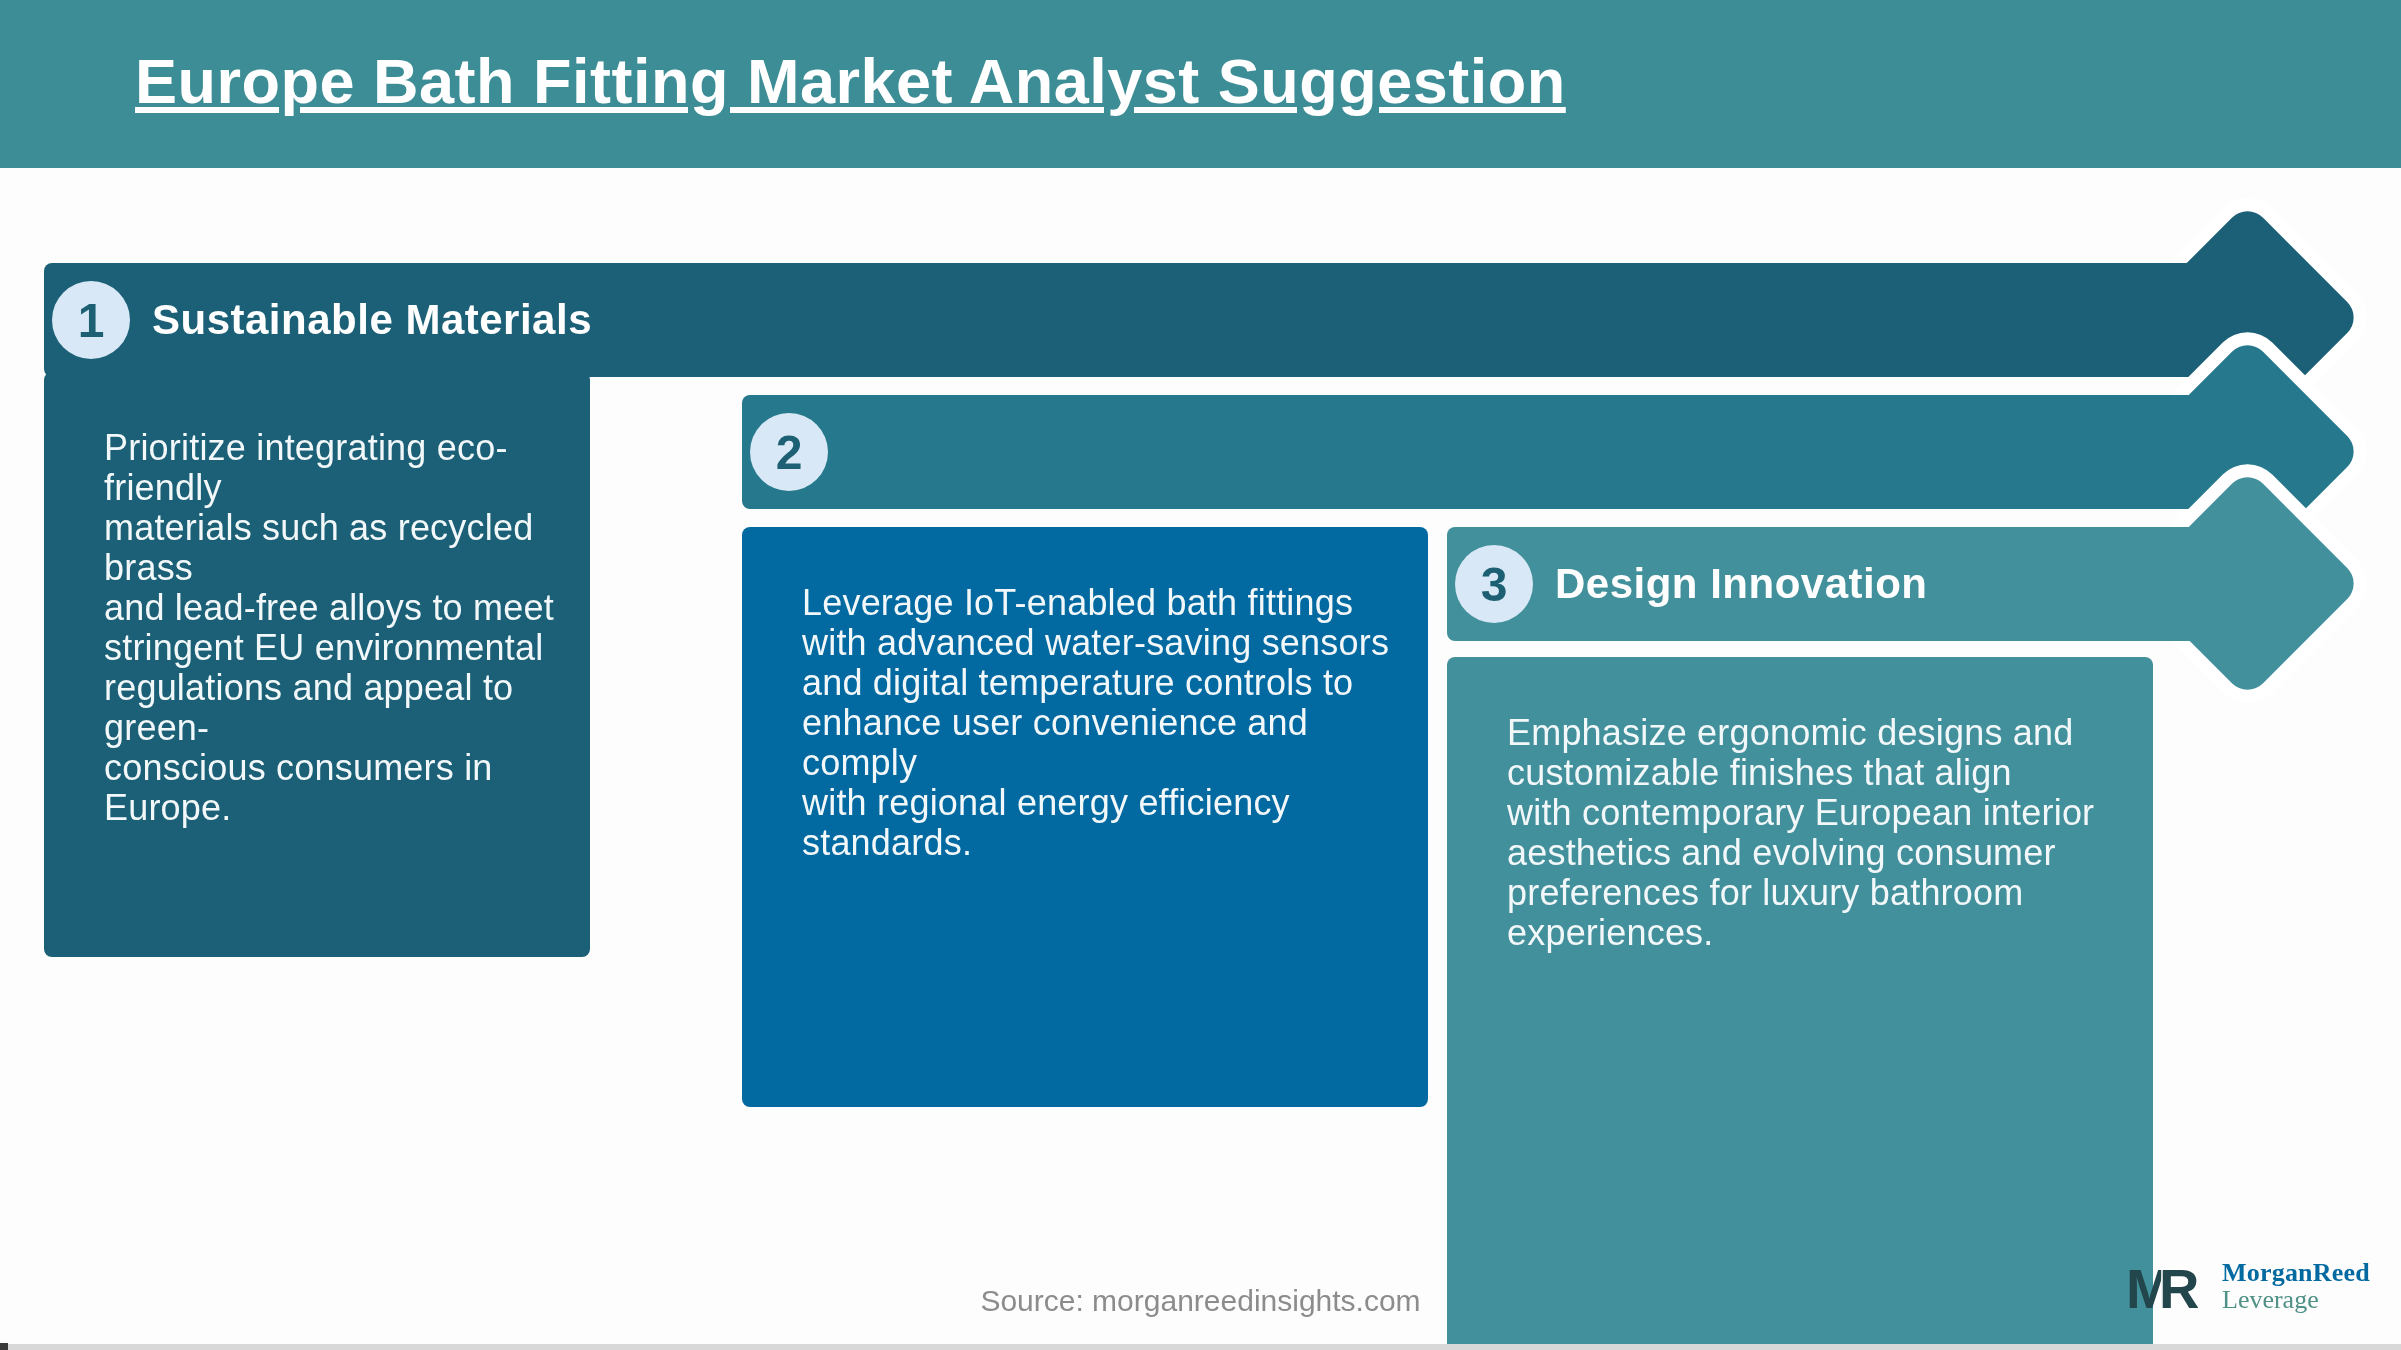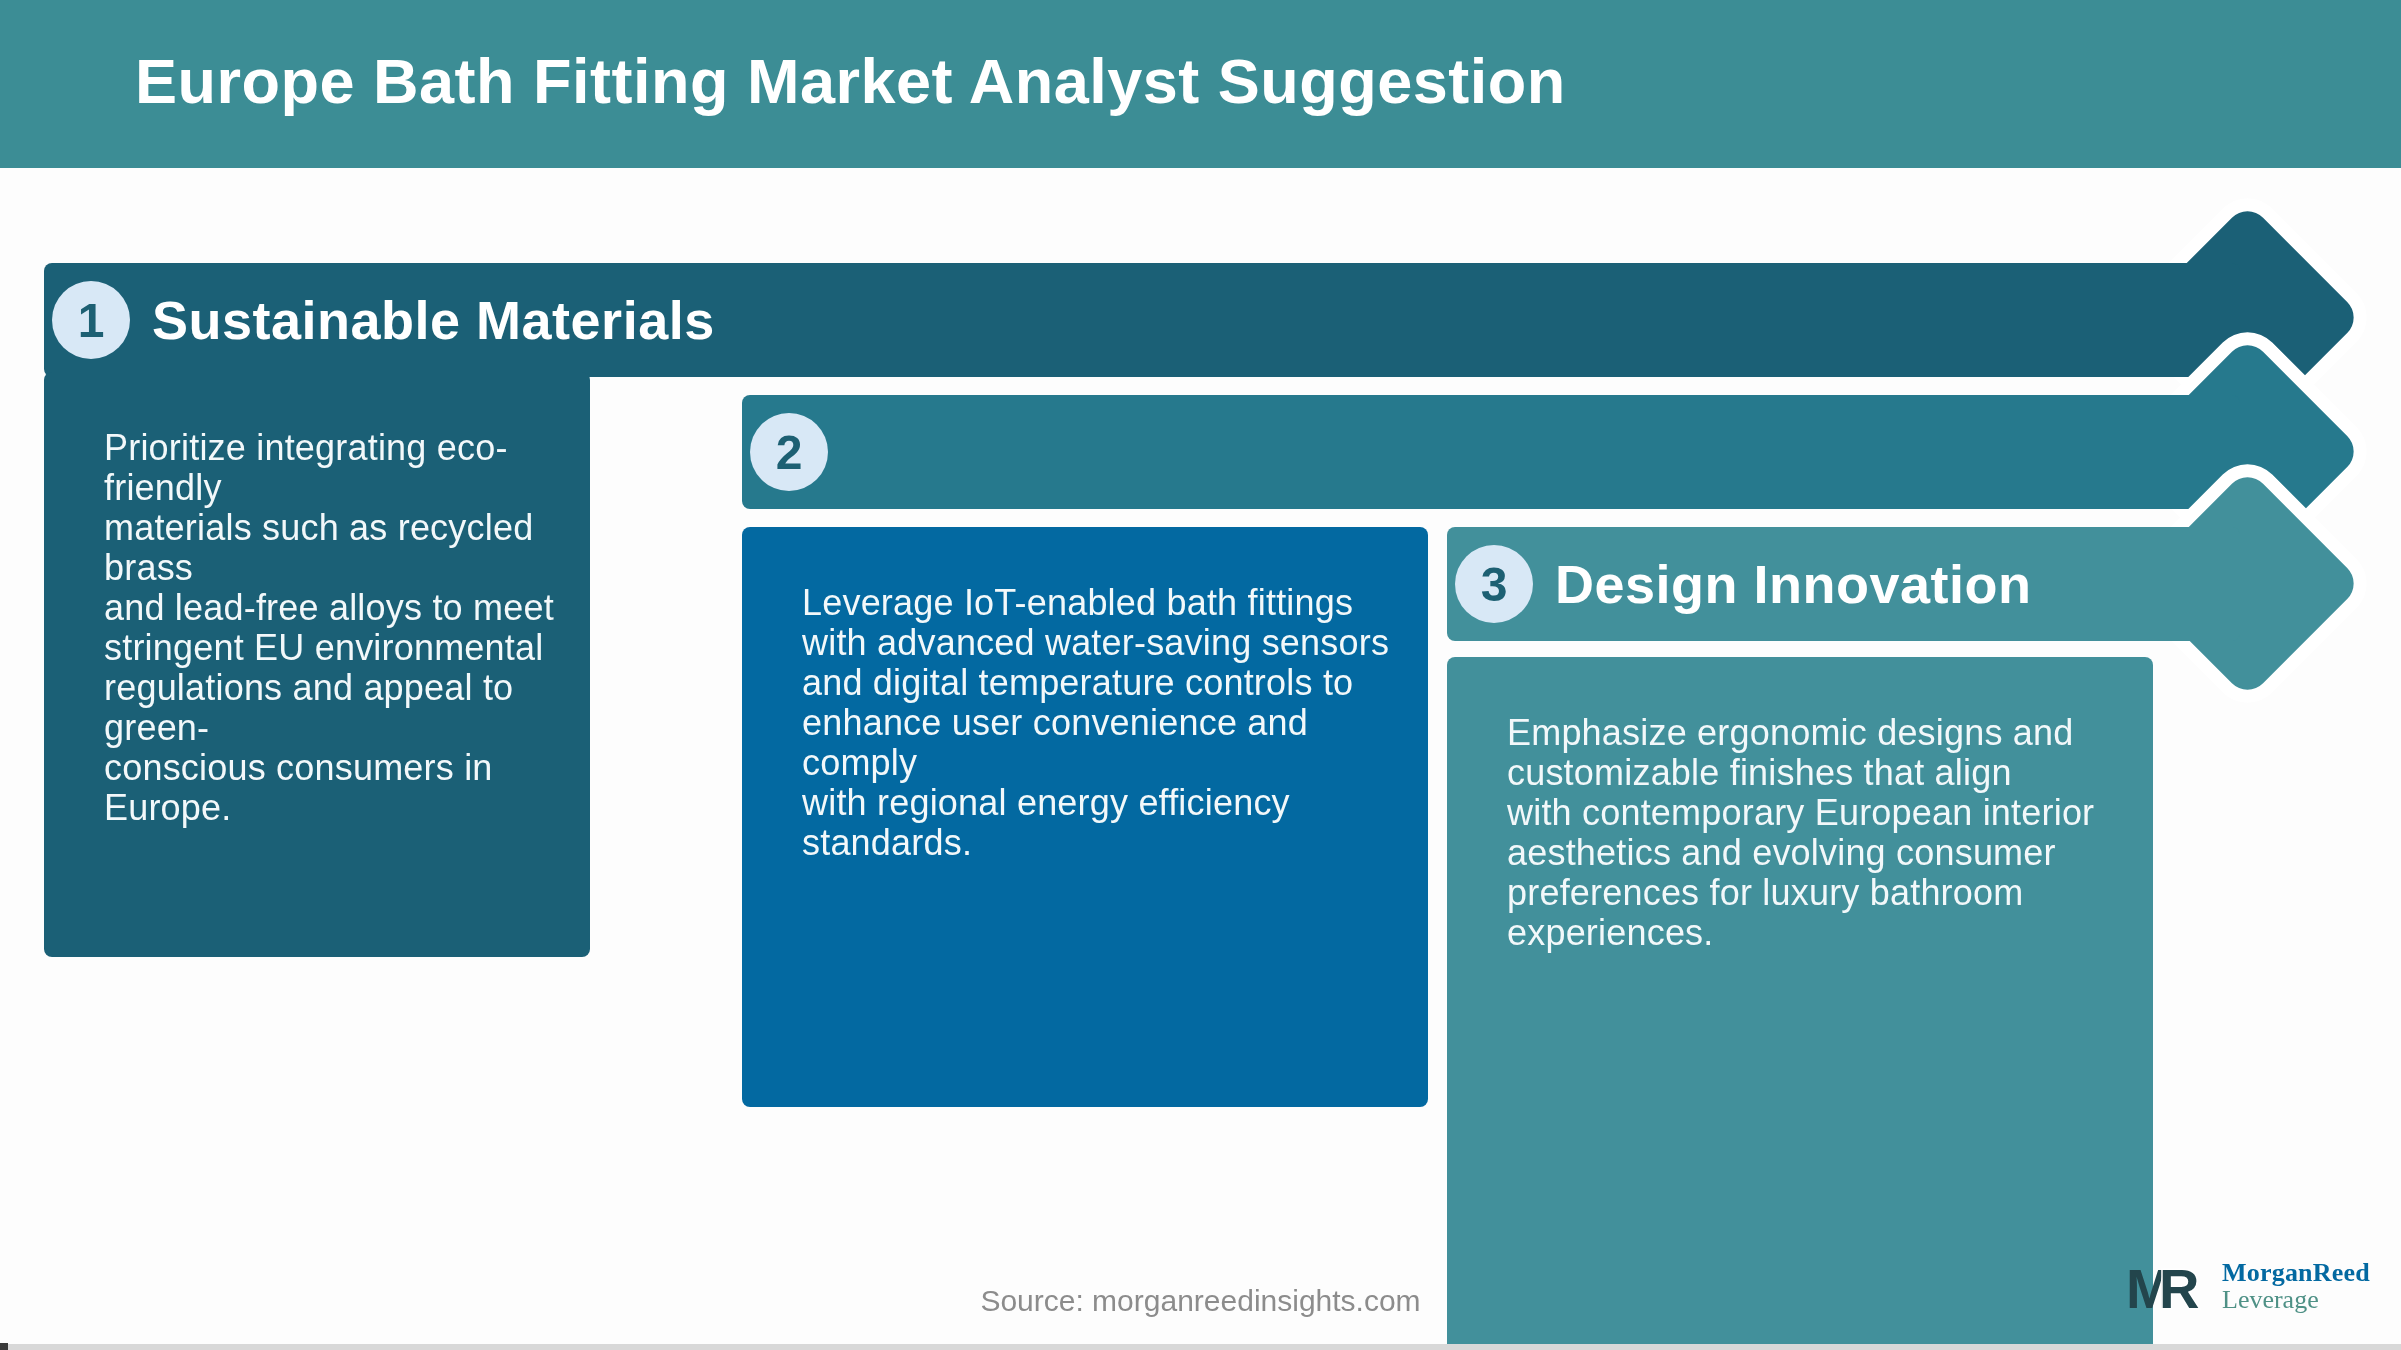--- a/index.html
+++ b/index.html
@@ -6,21 +6,21 @@
   .canvas{
     position:relative;width:2401px;height:1350px;background:#fdfdfd;overflow:hidden;
     font-family:"Liberation Sans","DejaVu Sans",sans-serif;
   }
   
   .header{
     position:absolute;left:0;top:0;width:2401px;height:168px;
     background:#3C8D95;display:flex;align-items:center;
   }
   .header h1{
-    margin:0 0 6px 135px;font-size:63px;font-weight:700;color:#ffffff;letter-spacing:.5px;
+    margin:0 0 6px 135px;font-size:63px;font-weight:700;color:#ffffff;letter-spacing:.5px;text-decoration:underline;
   }
   
   .head{
     position:absolute;width:163px;height:163px;transform:rotate(45deg);
     border-radius:22px;box-shadow:0 0 0 13px #ffffff;
   }
   .head1{left:2166px;top:236px;background:#1B6076;}
   .head2{left:2166px;top:370px;background:#26798D;}
   .head3{left:2166px;top:502px;background:#42909B;}
   
@@ -29,21 +29,21 @@
     display:flex;align-items:center;color:#ffffff;
   }
   .bar1{left:44px;top:263px;width:2196px;background:#1B6076;}
   .bar2{left:742px;top:395px;width:1498px;background:#26798D;}
   .bar3{left:1447px;top:527px;width:793px;background:#42909B;}
   .num{
     position:absolute;left:8px;top:50%;transform:translateY(-50%);
     width:78px;height:78px;border-radius:50%;background:#D8E8F6;color:#1D6073;
     font-weight:700;font-size:48px;display:flex;align-items:center;justify-content:center;
   }
-  .label{margin-left:108px;font-size:54px;font-weight:700;letter-spacing:.5px;}
+  .label{margin-left:108px;font-size:42px;font-weight:700;letter-spacing:.5px;}
   
   .box{position:absolute;border-radius:8px;color:#F2F8FA;}
   .box p{
     margin:0;padding:56px 34px 0 60px;font-size:36px;line-height:40px;
     letter-spacing:.2px;white-space:pre-line;
   }
   .box1{left:44px;top:372px;width:546px;height:585px;background:#1B6076;}
   .box2{left:742px;top:527px;width:686px;height:580px;background:#0369a1;}
   .box3{left:1447px;top:657px;width:706px;height:735px;background:#42909B;}
   

